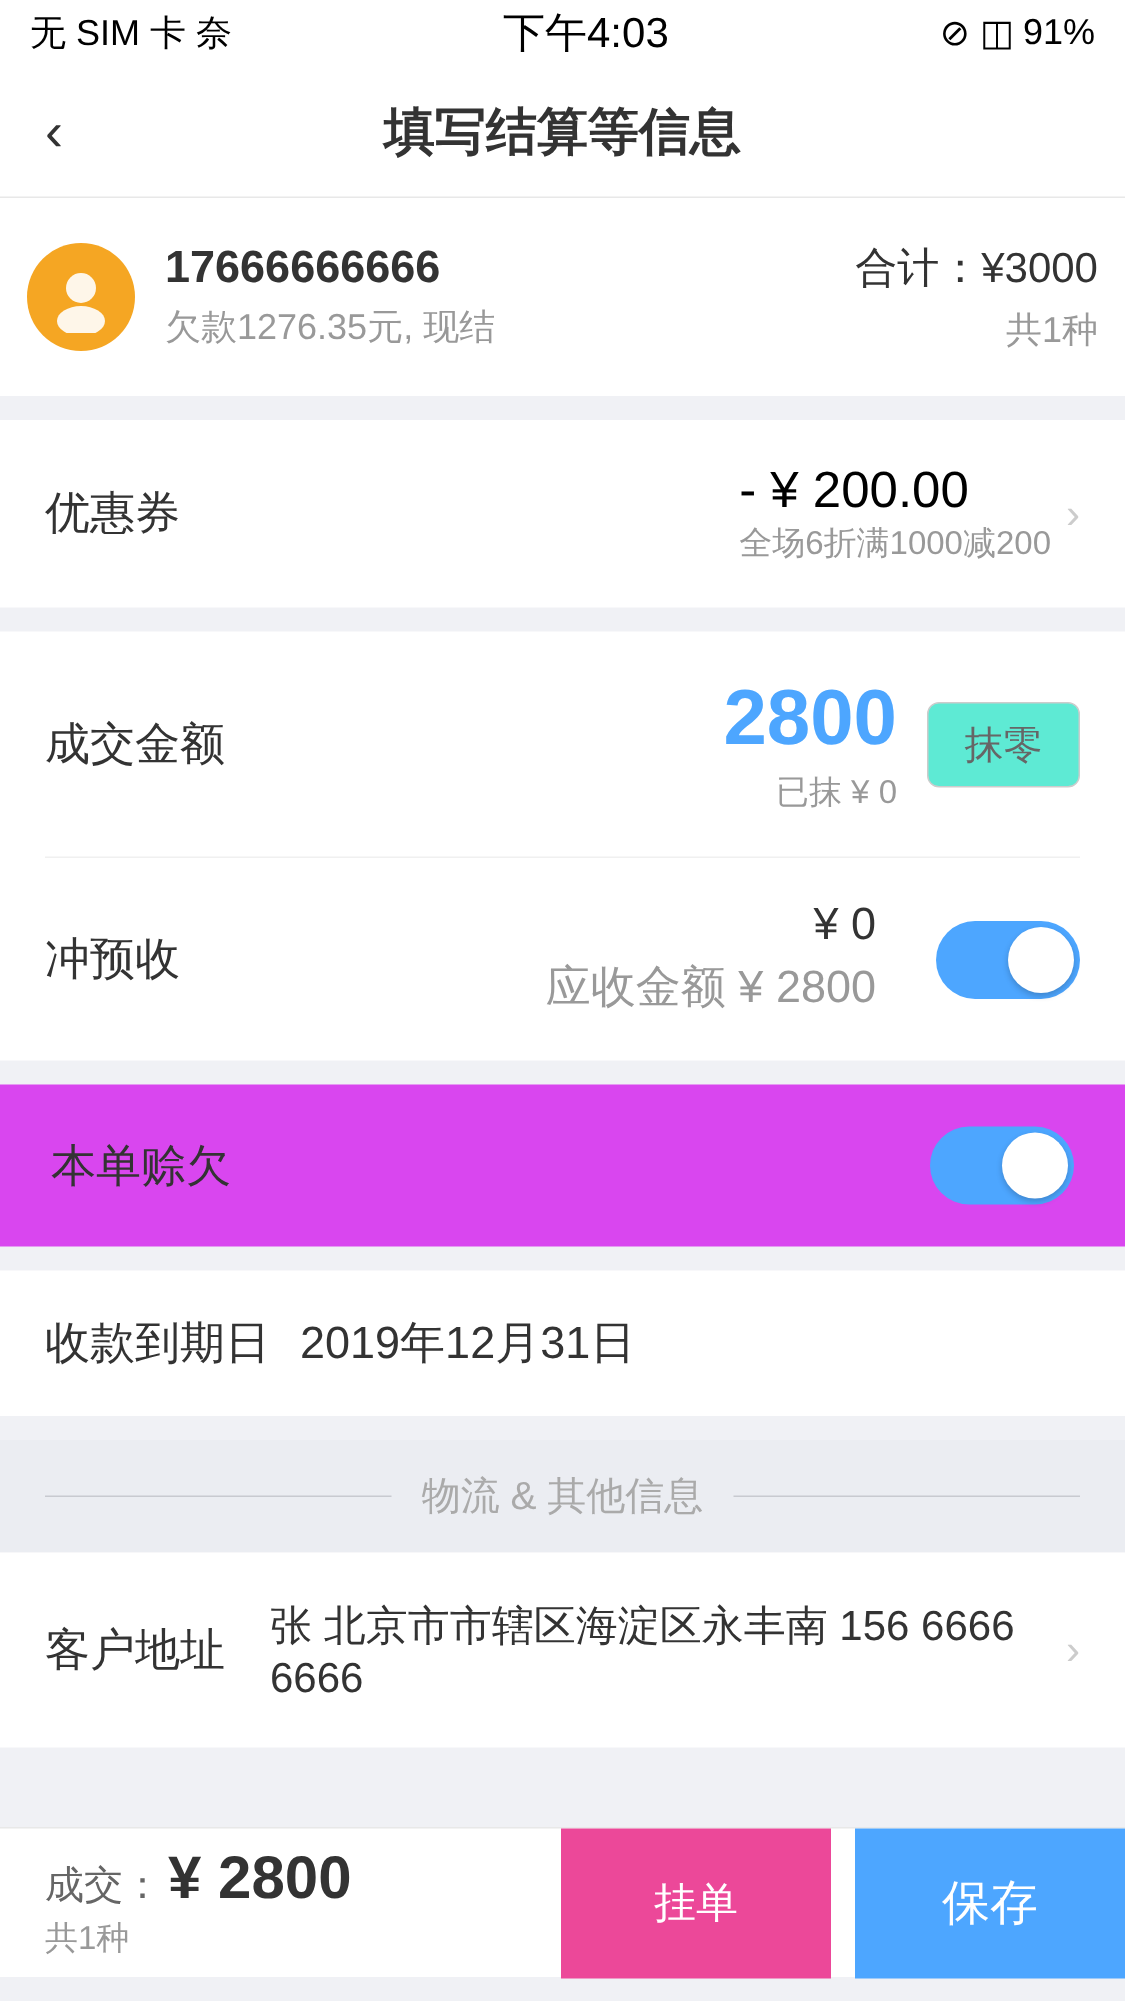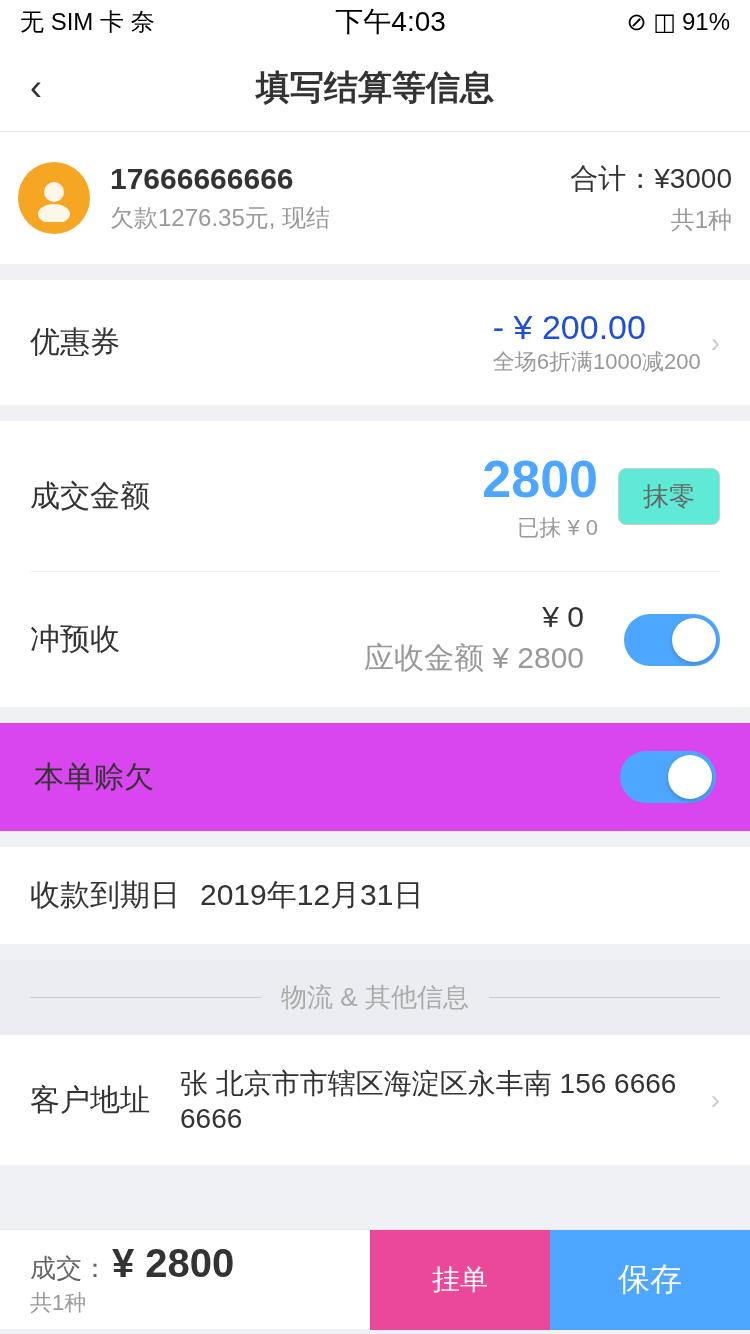--- a/index.html
+++ b/index.html
@@ -104,21 +104,21 @@
       padding: 0 30px;
     }
     .coupon-row {
       display: flex;
       align-items: center;
       justify-content: space-between;
       padding: 28px 0;
     }
     .coupon-label { font-size: 30px; color: #333; }
     .coupon-right { display: flex; align-items: center; gap: 10px; }
-    .coupon-discount { font-size: 34px; color: #1d4ed8; font-weight: 500; }
+    .coupon-discount { font-size: 34px; color: #000000; font-weight: 500; }
     .coupon-sub { font-size: 22px; color: #999; text-align: right; }
     .chevron { font-size: 28px; color: #ccc; }
 
     
     .deal-section {
       background: #fff;
       margin-bottom: 16px;
       padding: 0 30px;
     }
     .deal-row {
@@ -205,21 +205,21 @@
       justify-content: space-between;
       padding: 30px 0;
     }
     .address-label { font-size: 30px; color: #333; flex-shrink: 0; margin-right: 30px; }
     .address-value { font-size: 28px; color: #333; flex: 1; }
     .address-right { display: flex; align-items: center; gap: 10px; }
 
     
     .bottom-bar {
       position: fixed;
-      bottom: 5px;
+      bottom: 16px;
       left: 0;
       width: 750px;
       height: 100px;
       background: #fff;
       display: flex;
       align-items: center;
       border-top: 1px solid #e8e8e8;
     }
     .bottom-info {
       flex: 1;
@@ -234,30 +234,31 @@
       background: #ec4899;
       display: flex;
       align-items: center;
       justify-content: center;
       font-size: 28px;
       color: #fff;
       cursor: pointer;
       flex-shrink: 0;
     }
     .bottom-btn-save {
-      width: 200px;
+      width: 180px;
       height: 100px;
       background: #4da6ff;
       display: flex;
       align-items: center;
       justify-content: center;
       font-size: 32px;
       color: #fff;
       cursor: pointer;
       flex-shrink: 0;
+      margin-left: 16px;
     }
 
     .gray-bg {
       background: #f0f1f5;
       height: 200px;
     }
 
     .content-wrap {
       padding-bottom: 100px;
     }

